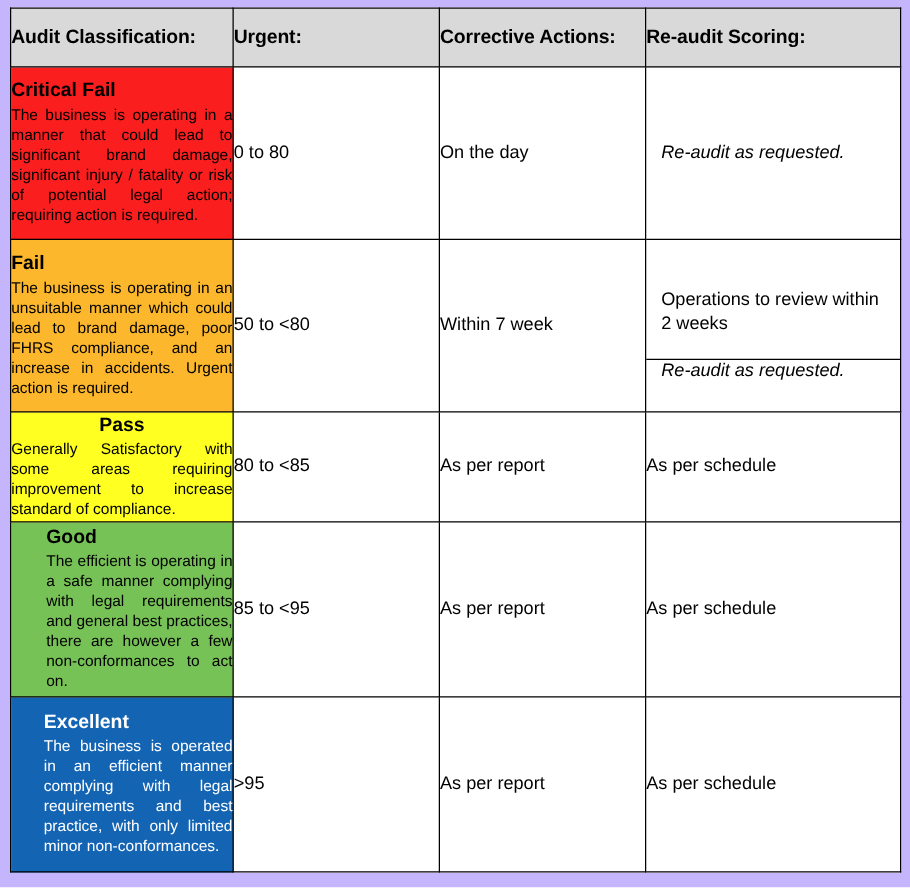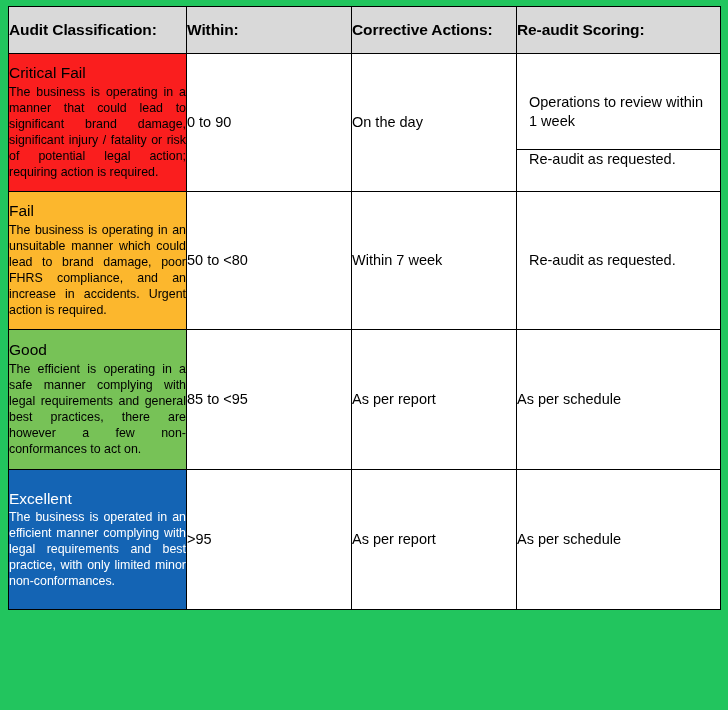--- a/index.html
+++ b/index.html
@@ -11,21 +11,21 @@
     width: 728px;
     height: 710px;
     font-family: "Liberation Sans", sans-serif;
     color: #000000;
     overflow: hidden;
   }
   .page {
     position: relative;
     width: 728px;
     height: 710px;
-    background: #22c55e;
+    background: #c4b5fd;
     box-sizing: border-box;
   }
   table.audit-table {
     position: absolute;
     left: 8px;
     top: 6px;
     width: 712px;
     border-collapse: collapse;
     table-layout: fixed;
     background: #ffffff;
@@ -53,21 +53,21 @@
     padding: 0 10px;
     letter-spacing: -0.1px;
   }
 
   
   .class-cell {
     padding: 6px 9px 6px 10px;
     vertical-align: top;
   }
   .class-title {
-    font-weight: normal;
+    font-weight: bold;
     font-size: 15.5px;
     line-height: 1.18;
     margin-bottom: 1px;
   }
   .class-title.center { text-align: center; }
   .class-desc {
     font-size: 12.4px;
     line-height: 1.30;
     text-align: justify;
     text-align-last: left;
@@ -76,22 +76,22 @@
   .class-desc .sp {
     text-decoration-style: dotted;
     text-decoration-color: #c0392b;
     text-underline-offset: 2px;
   }
 
   
   .row-critical .class-cell { background: #fa1e1e; color: #000000; }
   .row-fail     .class-cell { background: #fcb72d; color: #000000; }
   .row-pass     .class-cell { background: #ffff21; color: #000000; }
-  .row-good     .class-cell { background: #77c257; color: #000000; }
-  .row-excellent .class-cell { background: #1464b4; color: #ffffff; }
+  .row-good     .class-cell { background: #77c257; color: #000000; padding-left: 28px; }
+  .row-excellent .class-cell { background: #1464b4; color: #ffffff; padding-left: 26px; }
 
   
   .plain-cell {
     padding: 0 12px;
     font-size: 14.5px;
     line-height: 1.32;
     background: #ffffff;
   }
   
   table.split {
@@ -102,83 +102,92 @@
   }
   table.split td {
     border: none;
     border-bottom: 1.6px solid #000000;
     padding: 0 12px;
     font-size: 14.5px;
     line-height: 1.34;
     vertical-align: middle;
     background: #ffffff;
   }
-  table.split tr:last-child td { border-bottom: none; }
+  table.split tr:last-child td { border-bottom: none; font-style: italic; }
   td.split-host { padding: 0; vertical-align: top; }
 </style>
 </head>
 <body>
 
 <div class="page">
   <table class="audit-table">
     <colgroup>
       <col class="c-class">
       <col class="c-score">
       <col class="c-corr">
       <col class="c-audit">
     </colgroup>
     <thead>
       <tr>
         <th>Audit Classification:</th>
-        <th>Within:</th>
+        <th>Urgent:</th>
         <th>Corrective Actions:</th>
         <th>Re-audit Scoring:</th>
       </tr>
     </thead>
     <tbody>
 
       <tr class="row-critical" style="height:138px">
         <td class="class-cell">
           <div class="class-title">Critical Fail</div>
           <div class="class-desc"><span>The business is operating in a manner that could lead to significant brand damage, significant injury / </span><span class="sp">fatality</span><span> or risk of potential legal action; requiring action is required.</span></div>
         </td>
-        <td class="plain-cell">0 to 90</td>
+        <td class="plain-cell">0 to 80</td>
         <td class="plain-cell">On the day</td>
-        <td class="split-host">
-          <table class="split">
-            <tbody>
-                <tr style="height:74px">
-              <td>Operations to review within 1 week</td>
-            </tr>
-            <tr>
-              <td>Re-audit as requested.</td>
-            </tr>
-          </tbody>
-            </table>
-        </td>
-      </tr>
-
-      <tr class="row-fail" style="height:138px">
-        <td class="class-cell">
-          <div class="class-title">Fail</div>
-          <div class="class-desc">The business is operating in an unsuitable manner which could lead to brand damage, poor FHRS compliance, and an increase in accidents. Urgent action is required.</div>
-        </td>
-        <td class="plain-cell">50 to &lt;80</td>
-        <td class="plain-cell">Within 7 week</td>
         <td class="split-host">
           <table class="split">
             <tbody>
             <tr>
               <td>Re-audit as requested.</td>
             </tr>
           </tbody>
             </table>
         </td>
       </tr>
 
+      <tr class="row-fail" style="height:138px">
+        <td class="class-cell">
+          <div class="class-title">Fail</div>
+          <div class="class-desc">The business is operating in an unsuitable manner which could lead to brand damage, poor FHRS compliance, and an increase in accidents. Urgent action is required.</div>
+        </td>
+        <td class="plain-cell">50 to &lt;80</td>
+        <td class="plain-cell">Within 7 week</td>
+        <td class="split-host">
+          <table class="split">
+            <tbody>
+                <tr style="height:74px">
+              <td>Operations to review within 2 weeks</td>
+            </tr>
+            <tr>
+              <td>Re-audit as requested.</td>
+            </tr>
+          </tbody>
+            </table>
+        </td>
+      </tr>
+
+      <tr class="row-pass" style="height:88px">
+        <td class="class-cell">
+          <div class="class-title center">Pass</div>
+          <div class="class-desc">Generally Satisfactory with some areas requiring improvement to increase standard of compliance.</div>
+        </td>
+        <td class="plain-cell">80 to &lt;85</td>
+        <td class="plain-cell">As per report</td>
+        <td class="plain-cell">As per schedule</td>
+      </tr>
 
       <tr class="row-good" style="height:140px">
         <td class="class-cell">
           <div class="class-title">Good</div>
           <div class="class-desc">The efficient is operating in a safe manner complying with legal requirements and general best practices, there are however a few non-conformances to act on.</div>
         </td>
         <td class="plain-cell">85 to &lt;95</td>
         <td class="plain-cell">As per report</td>
         <td class="plain-cell">As per schedule</td>
       </tr>

